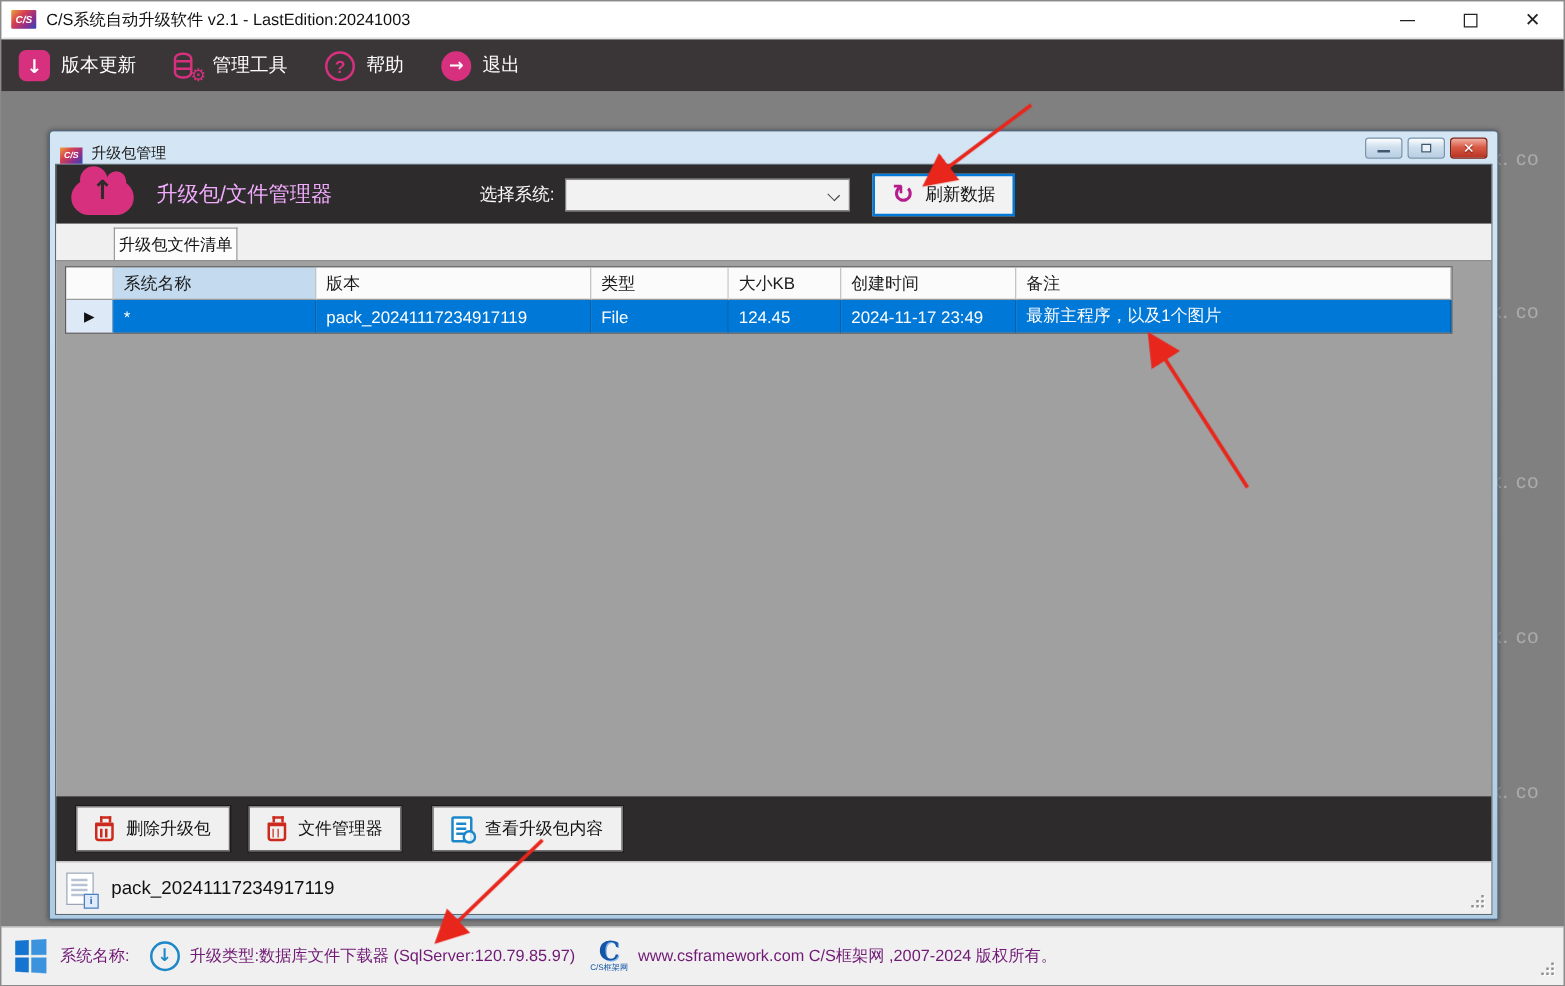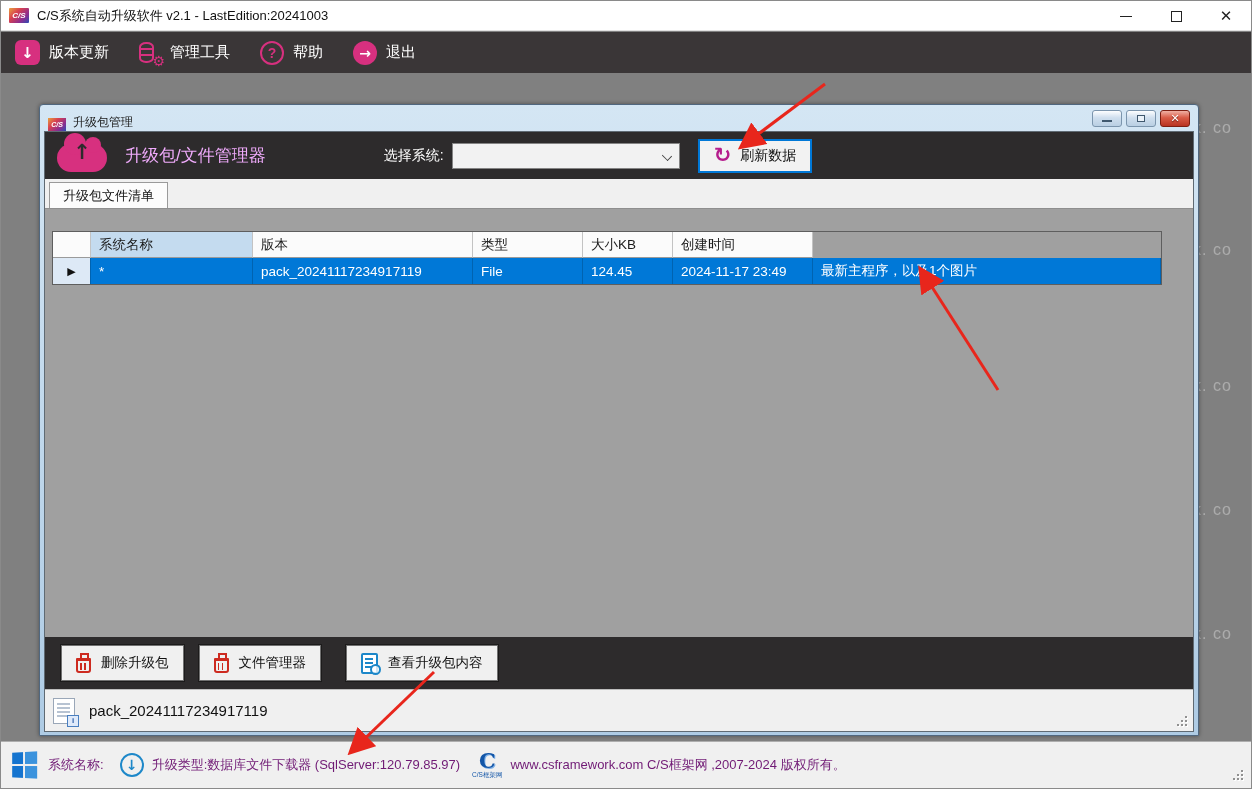--- a/index.html
+++ b/index.html
@@ -53,24 +53,24 @@
   .cloud .arrow { position:absolute; left:0; right:0; top:-4px; text-align:center; color:#2d2b2c; font-size:21px; font-weight:bold; font-family:"DejaVu Sans",sans-serif; z-index:2; }
   .cheadtitle { color:#f0abfc; font-size:17px; margin-left:18px; }
   .selectlabel { color:#fff; font-size:14px; margin-left:118px; }
   .combo { width:228px; height:26px; background:#f2f2f2; border:1px solid #848484; margin-left:8px; position:relative; display:flex; align-items:center; padding-left:6px; font-size:13px; color:#222; }
   .combo .chev { position:absolute; right:8px; top:8px; width:8px; height:8px; border-right:1.7px solid #444; border-bottom:1.7px solid #444; transform:rotate(45deg) scaleY(0.8); }
   .refreshbtn { height:34px; padding:0 14px; margin-left:18px; background:#f2f2f2; border:2px solid #0078d7; display:flex; align-items:center; gap:9px; font-size:14px; color:#111; }
   .ic-refresh { color:#b51d8d; font-size:21px; line-height:1; font-weight:bold; font-family:"DejaVu Sans",sans-serif; }
 
   
   .tabstrip { height:29px; background:#f0f0f0; display:flex; align-items:flex-end; padding-left:4px; flex:none; }
-  .tab { height:26px; background:#fcfcfc; border:1px solid #9a9a9a; border-bottom:none; padding:0 13px; display:flex; align-items:center; font-size:13px; color:#111; }
-
-  
-  .tablezone { flex:1; background:#a0a0a0; border-top:1px solid #8f8f8f; padding:22px 0 0 7px; overflow:hidden; }
+  .tab { height:26px; background:#fcfcfc; border:1px solid #9a9a9a; border-bottom:none; padding:0 3px; display:flex; align-items:center; font-size:13px; color:#111;margin-left:42px; }
+
+  
+  .tablezone { flex:1; background:#a0a0a0; border-top:1px solid #8f8f8f; padding:4px 0 0 7px; overflow:hidden; }
   .grid { width:1110px; border:1px solid #5e5e5e; background:#a0a0a0; }
   .grow { display:grid; grid-template-columns:38px 162px 220px 110px 90px 140px 348px; }
   .hcell { height:26px; background:#fbfbfb; border-right:1px solid #c3c3c3; border-bottom:1px solid #9a9a9a; display:flex; align-items:center; padding-left:8px; font-size:13.5px; color:#1a1a1a; }
   .hcell.hot { background:#c4dbef; }
   .dcell { height:26px; background:#0078d7; border-right:1px solid #0063b1; display:flex; align-items:center; padding-left:8px; font-size:13.5px; color:#fff; }
   .dcell.selector { background:#dde9f6; color:#111; justify-content:center; padding-left:0; }
   .dcell.selector .tri { font-size:11px; color:#111; font-family:"DejaVu Sans",sans-serif; }
 
   
   .btnstrip { height:52px; background:#2d2b2c; display:flex; align-items:center; gap:15px; padding-left:16px; flex:none; }
@@ -201,20 +201,21 @@
 
         <div class="tablezone">
           <div class="grid">
             <div class="grow">
               <div class="hcell"></div>
               <div class="hcell hot">系统名称</div>
               <div class="hcell">版本</div>
               <div class="hcell">类型</div>
               <div class="hcell">大小KB</div>
               <div class="hcell">创建时间</div>
+              <div class="hcell">备注</div>
             </div>
             <div class="grow">
               <div class="dcell selector">
                   <span class="tri">▶</span>
                 </div>
               <div class="dcell">*</div>
               <div class="dcell">pack_20241117234917119</div>
               <div class="dcell">File</div>
               <div class="dcell">124.45</div>
               <div class="dcell">2024-11-17 23:49</div>

